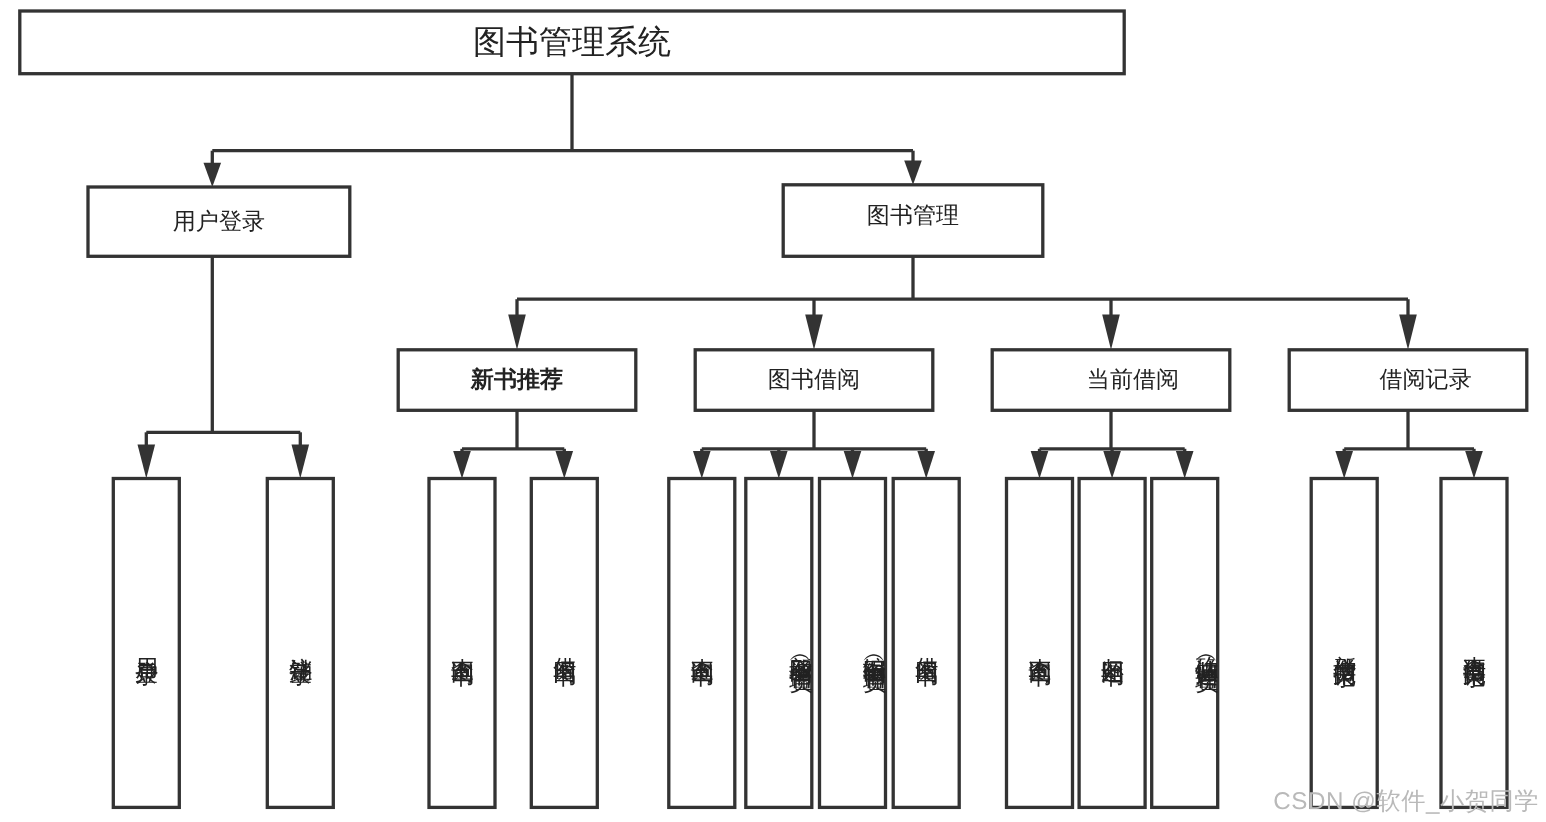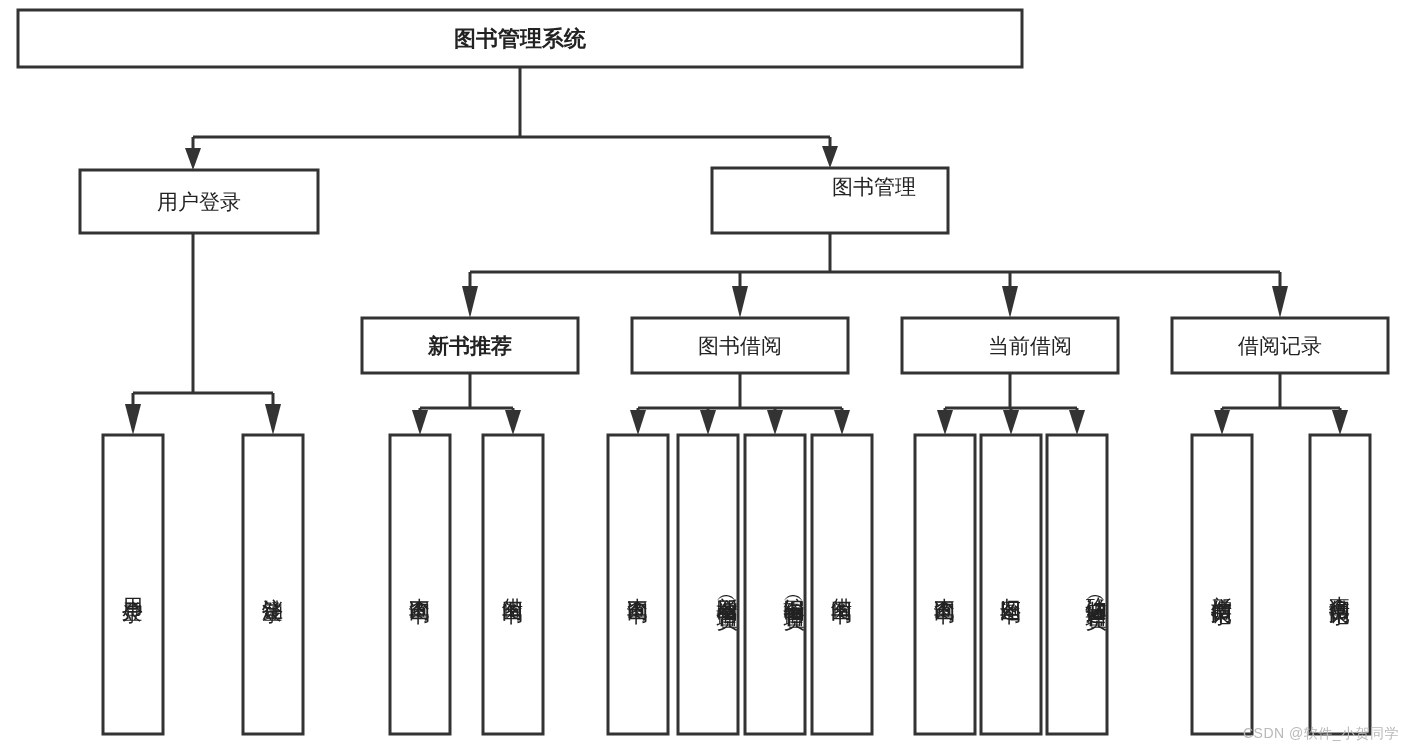--- a/index.html
+++ b/index.html
@@ -50,36 +50,35 @@
     font-family: "Liberation Sans", "DejaVu Sans", sans-serif;
     text-align: center;
     pointer-events: none;
     white-space: nowrap;
   }
   .label-h {
     font-size: 21px;
     line-height: 1.1;
   }
   .label-root {
-    font-size: 22px;
-    font-weight: bold;
+    font-size: 30px;
   }
   .label-v {
     writing-mode: vertical-rl;
     text-orientation: upright;
     font-size: 21px;
     letter-spacing: 2px;
     line-height: 1;
     white-space: normal;
   }
   #watermark {
     position: absolute;
     right: 6px;
     bottom: 4px;
-    font-size: 14px;
+    font-size: 22px;
     color: #b9b9b9;
     font-family: "Liberation Sans", "DejaVu Sans", sans-serif;
     letter-spacing: 0.5px;
     user-select: none;
   }
 </style>
 </head>
 <body>
 
 <div id="diagram-root">
@@ -173,26 +172,26 @@
       <rect class="node-box" x="981" y="435" width="60" height="299"></rect>
       <rect class="node-box" x="1047" y="435" width="60" height="299"></rect>
       <rect class="node-box" x="1192" y="435" width="60" height="299"></rect>
       <rect class="node-box" x="1310" y="435" width="60" height="299"></rect>
     </g>
   </svg>
 
   <div class="node-label label-root" style="left:18px; top:10px; width:1004px; height:57px;">图书管理系统</div>
 
   <div class="node-label label-h" style="left:80px; top:170px; width:238px; height:63px;">用户登录</div>
-  <div class="node-label label-h" style="left:712px; top:154px; width:236px; height:65px;margin-left:44px;">图书管理</div>
+  <div class="node-label label-h" style="left:712px; top:164px; width:236px; height:65px;">图书管理</div>
 
   <div class="node-label label-h" style="left:362px; top:318px; width:216px; height:55px;font-weight:bold;">新书推荐</div>
   <div class="node-label label-h" style="left:632px; top:318px; width:216px; height:55px;border-radius:22px;">图书借阅</div>
   <div class="node-label label-h" style="left:902px; top:318px; width:256px; height:55px;">当前借阅</div>
-  <div class="node-label label-h" style="left:1172px; top:318px; width:216px; height:55px;">借阅记录</div>
+  <div class="node-label label-h" style="left:1172px; top:318px; width:216px; height:55px;padding-left:16px;">借阅记录</div>
 
   <div class="node-label label-v" style="left:103px; top:435px; width:60px; height:299px;">用户登录</div>
   <div class="node-label label-v" style="left:243px; top:435px; width:60px; height:299px;">注销登录</div>
   <div class="node-label label-v" style="left:390px; top:435px; width:60px; height:299px;">查询图书</div>
   <div class="node-label label-v" style="left:483px; top:435px; width:60px; height:299px;">借阅图书</div>
   <div class="node-label label-v" style="left:608px; top:435px; width:60px; height:299px;">查询图书</div>
   <div class="node-label label-v" style="left:678px; top:435px; width:60px; height:299px; align-items:flex-start; padding-top:8px; box-sizing:border-box;">新增图书（管理员）</div>
   <div class="node-label label-v" style="left:745px; top:435px; width:60px; height:299px; align-items:flex-start; padding-top:8px; box-sizing:border-box;">编辑图书（管理员）</div>
   <div class="node-label label-v" style="left:812px; top:435px; width:60px; height:299px;">借阅图书</div>
   <div class="node-label label-v" style="left:915px; top:435px; width:60px; height:299px;">查询图书</div>

